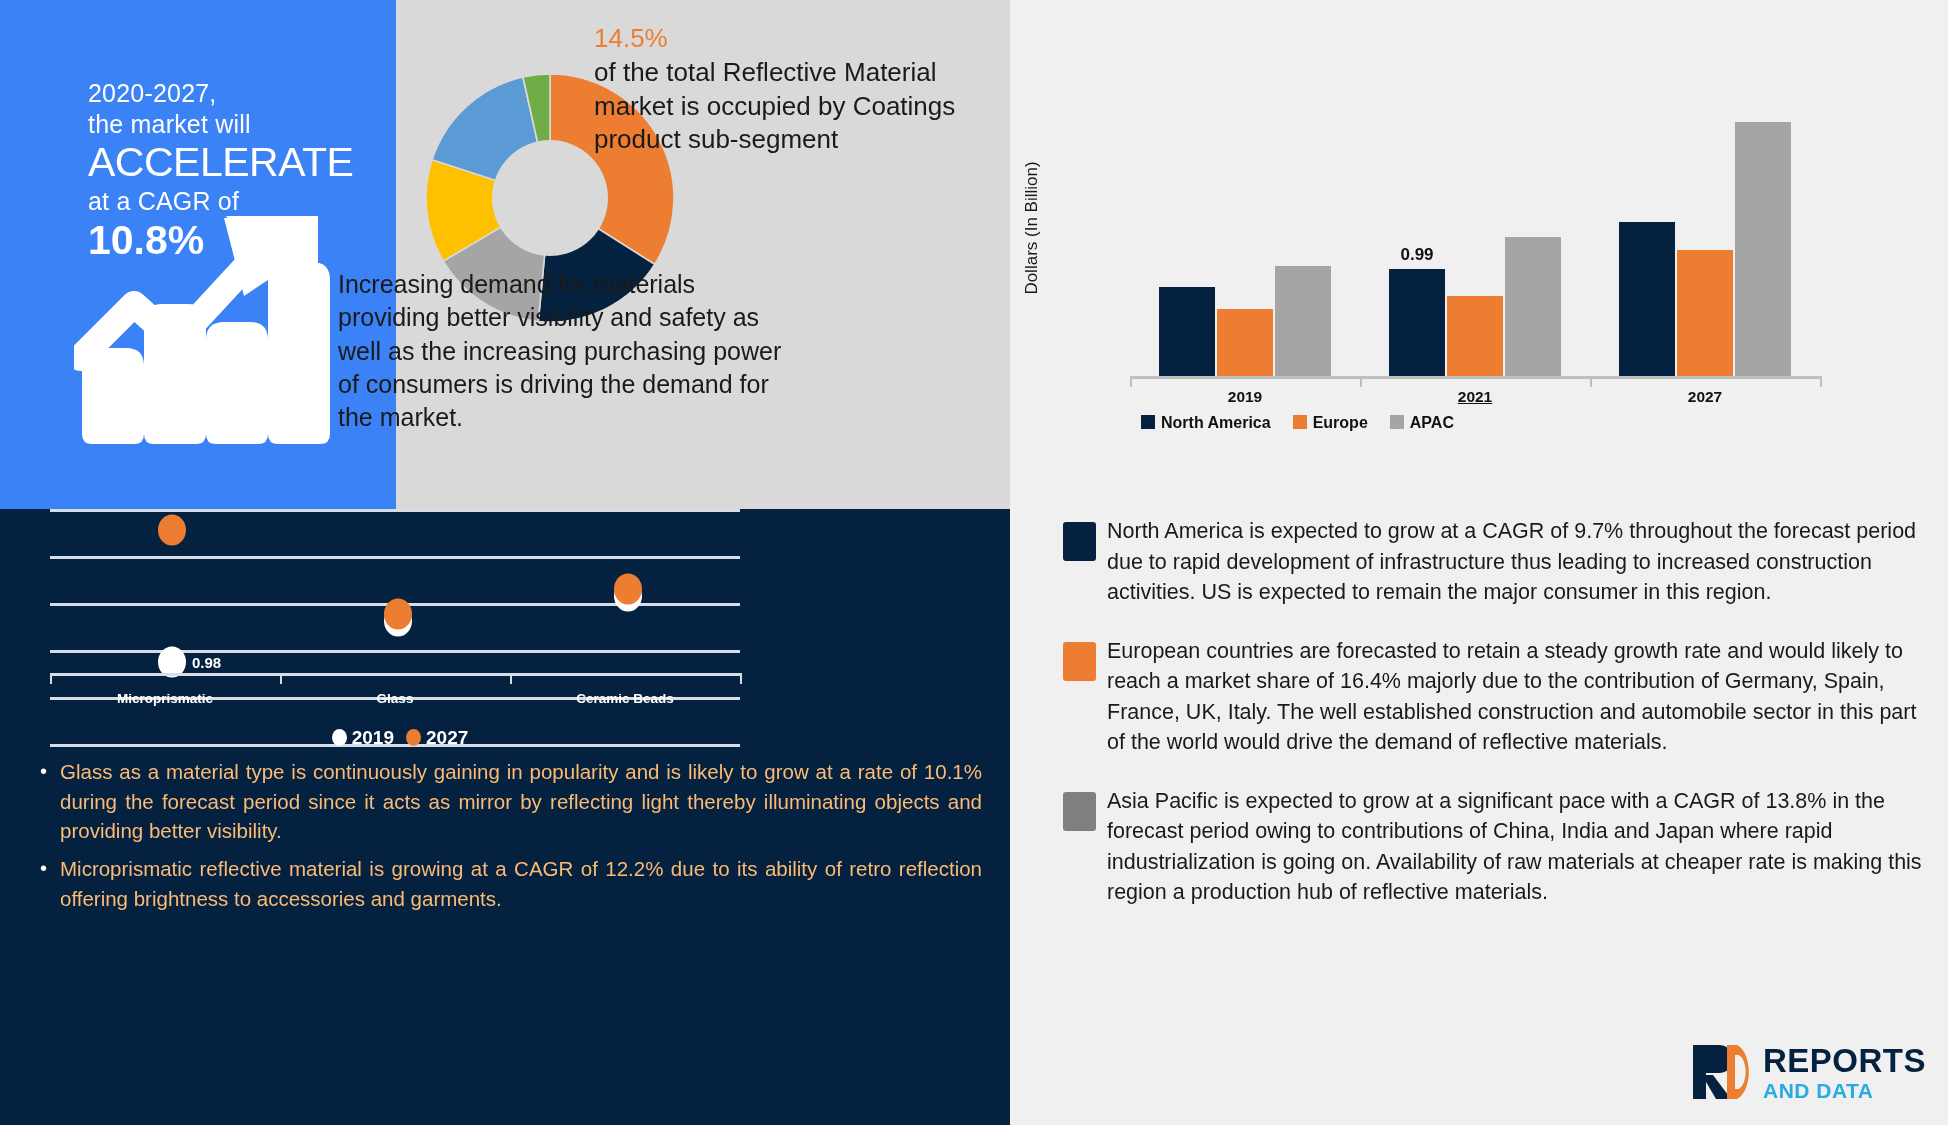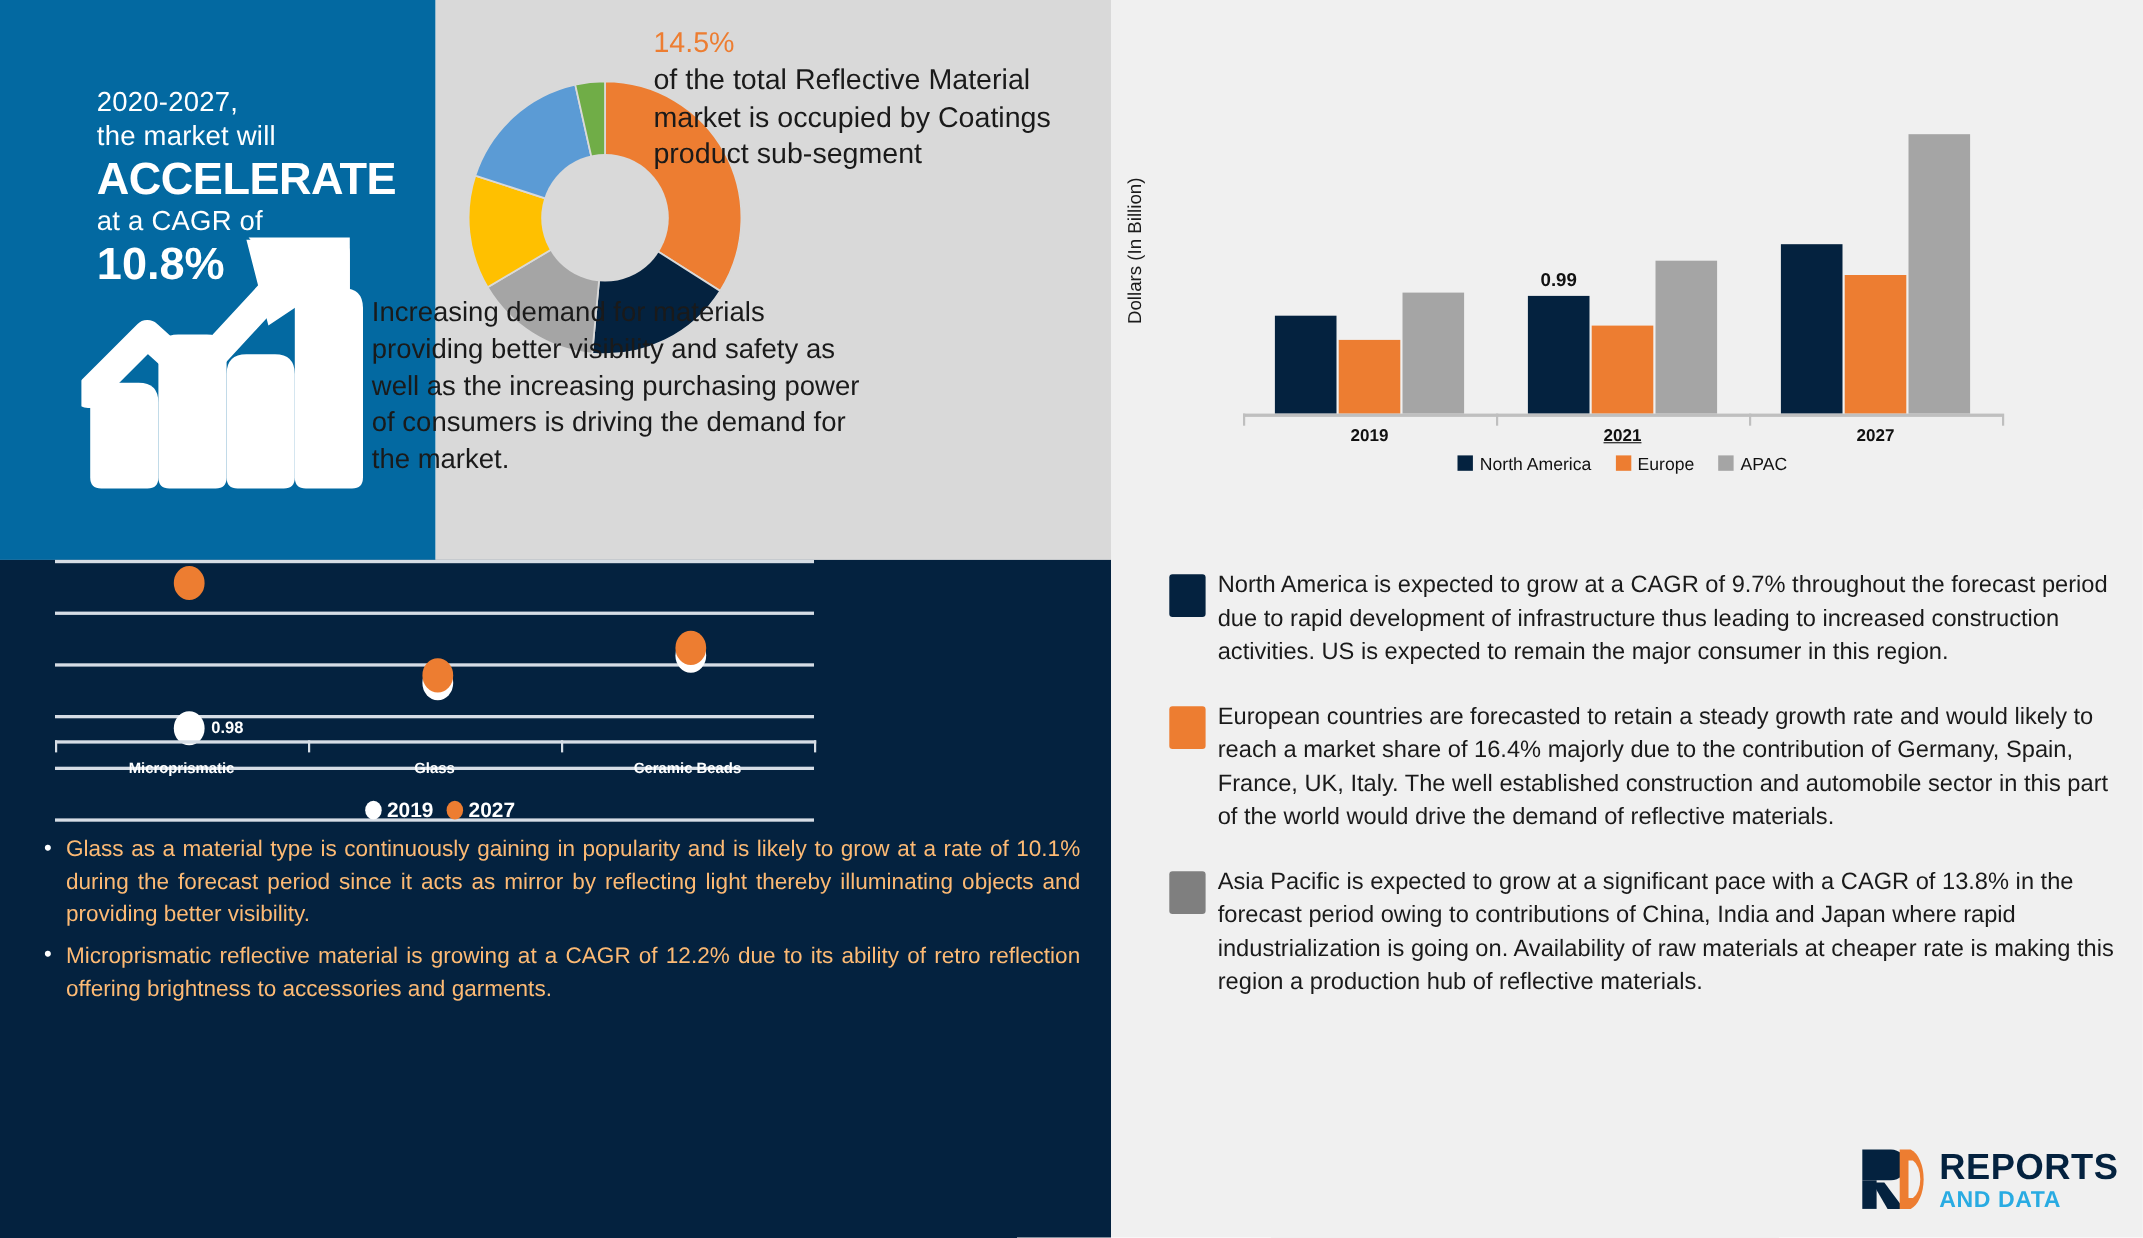--- a/index.html
+++ b/index.html
@@ -17,31 +17,31 @@
     width: 1948px;
     height: 1125px;
     background: #ffffff;
   }
 
   
   #accelerate-panel {
     position: absolute;
     left: 0; top: 0;
     width: 396px; height: 509px;
-    background: #0369a1;
+    background: #3b82f6;
   }
   #accelerate-text {
     position: absolute;
     left: 88px; top: 78px;
     width: 300px;
     color: #ffffff;
     line-height: 1.22;
   }
   .acc-line-sm { font-size: 25px; font-weight: 400; letter-spacing: .2px; }
-  .acc-line-big { font-size: 41px; font-weight: 700; letter-spacing: -0.5px; line-height: 1.14; }
+  .acc-line-big { font-size: 41px; font-weight: 400; letter-spacing: -0.5px; line-height: 1.14; }
   .acc-line-num { font-size: 41px; font-weight: 700; line-height: 1.2; }
 
   
   #growth-icon {
     position: absolute;
     left: 74px; top: 212px;
     width: 270px; height: 240px;
   }
 
   
@@ -219,23 +219,23 @@
     font-size: 15.5px;
     font-weight: 700;
     color: #111;
     transform: translateX(-50%);
     white-space: nowrap;
   }
   #bar-legend {
     position: absolute;
     left: 120px; top: 314px;
     width: 690px;
-    text-align: center;
+    text-align: left;
     font-size: 16px;
-    font-weight: 400;
+    font-weight: 700;
     color: #111;
   }
   .leg-sq {
     display: inline-block;
     width: 14px; height: 14px;
     vertical-align: -1px;
     margin-right: 6px;
   }
   .leg-item { margin: 0 11px; white-space: nowrap; }
 

